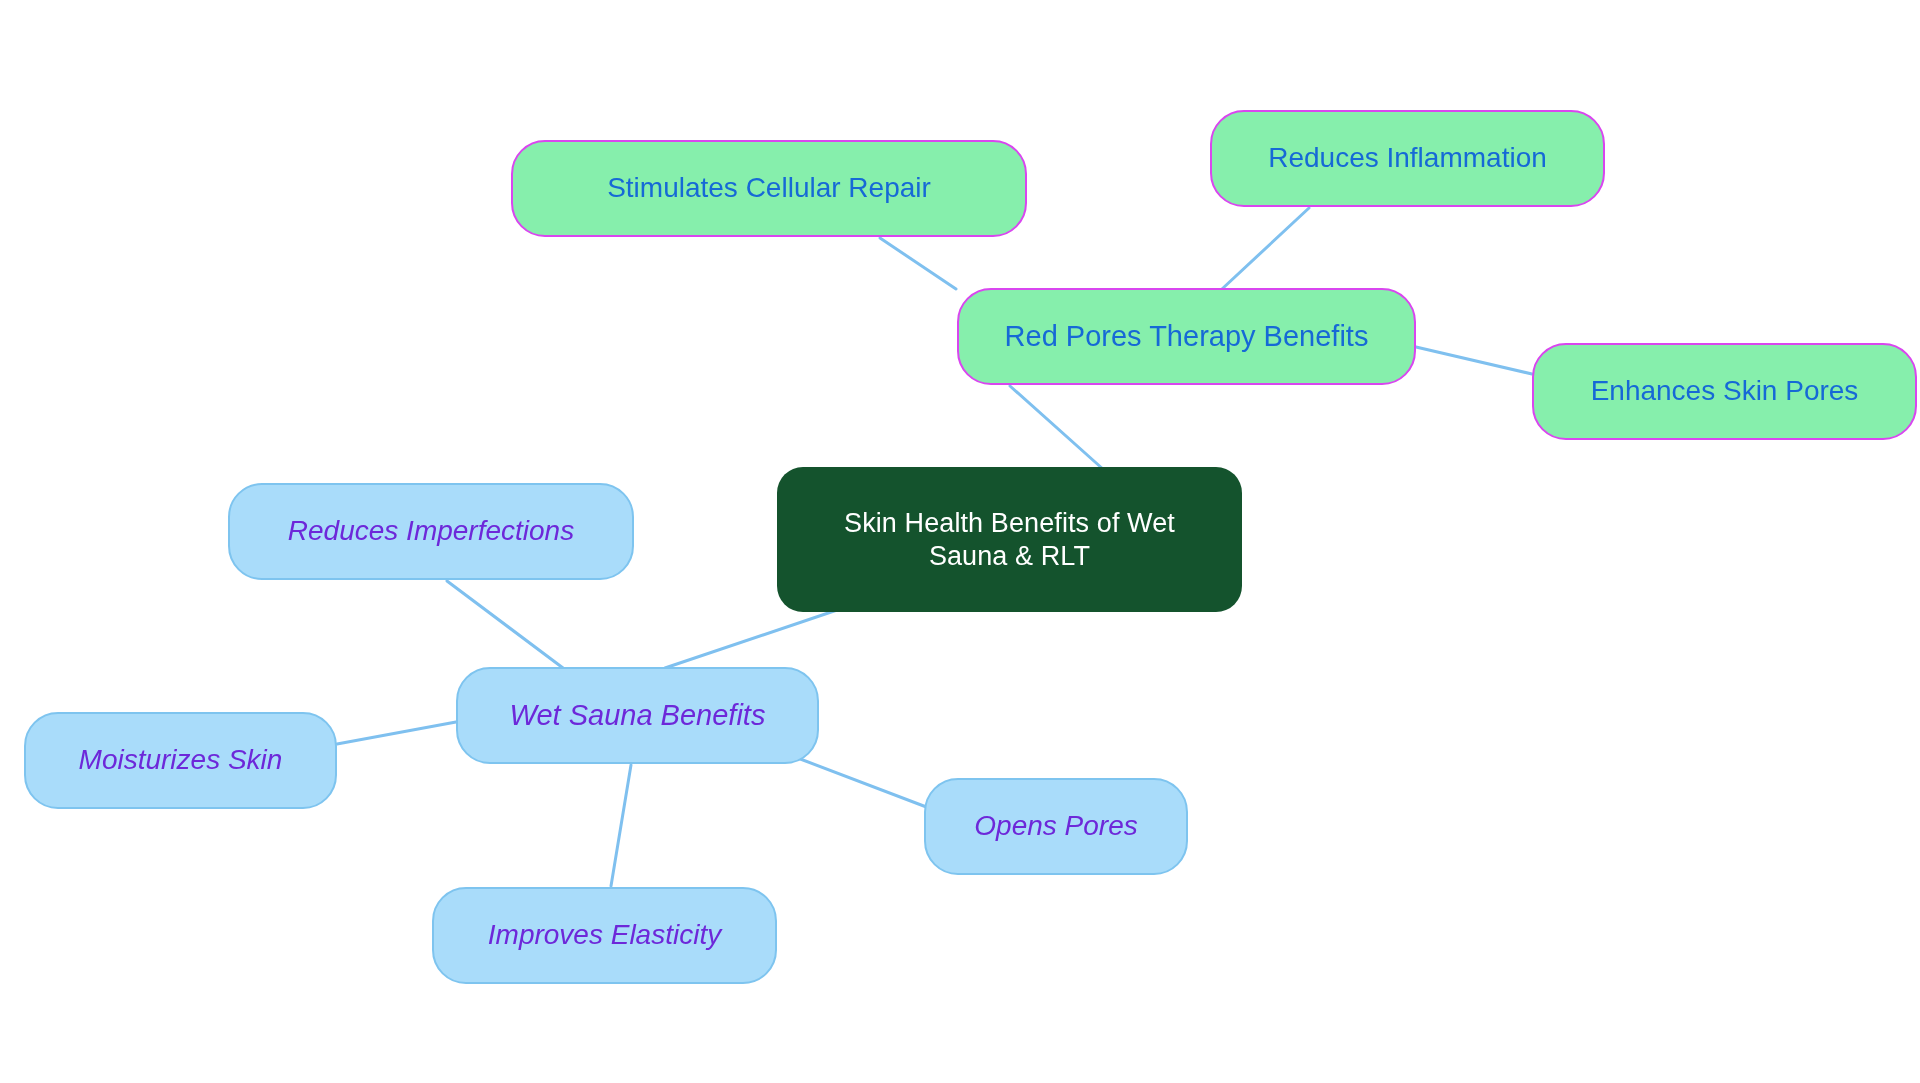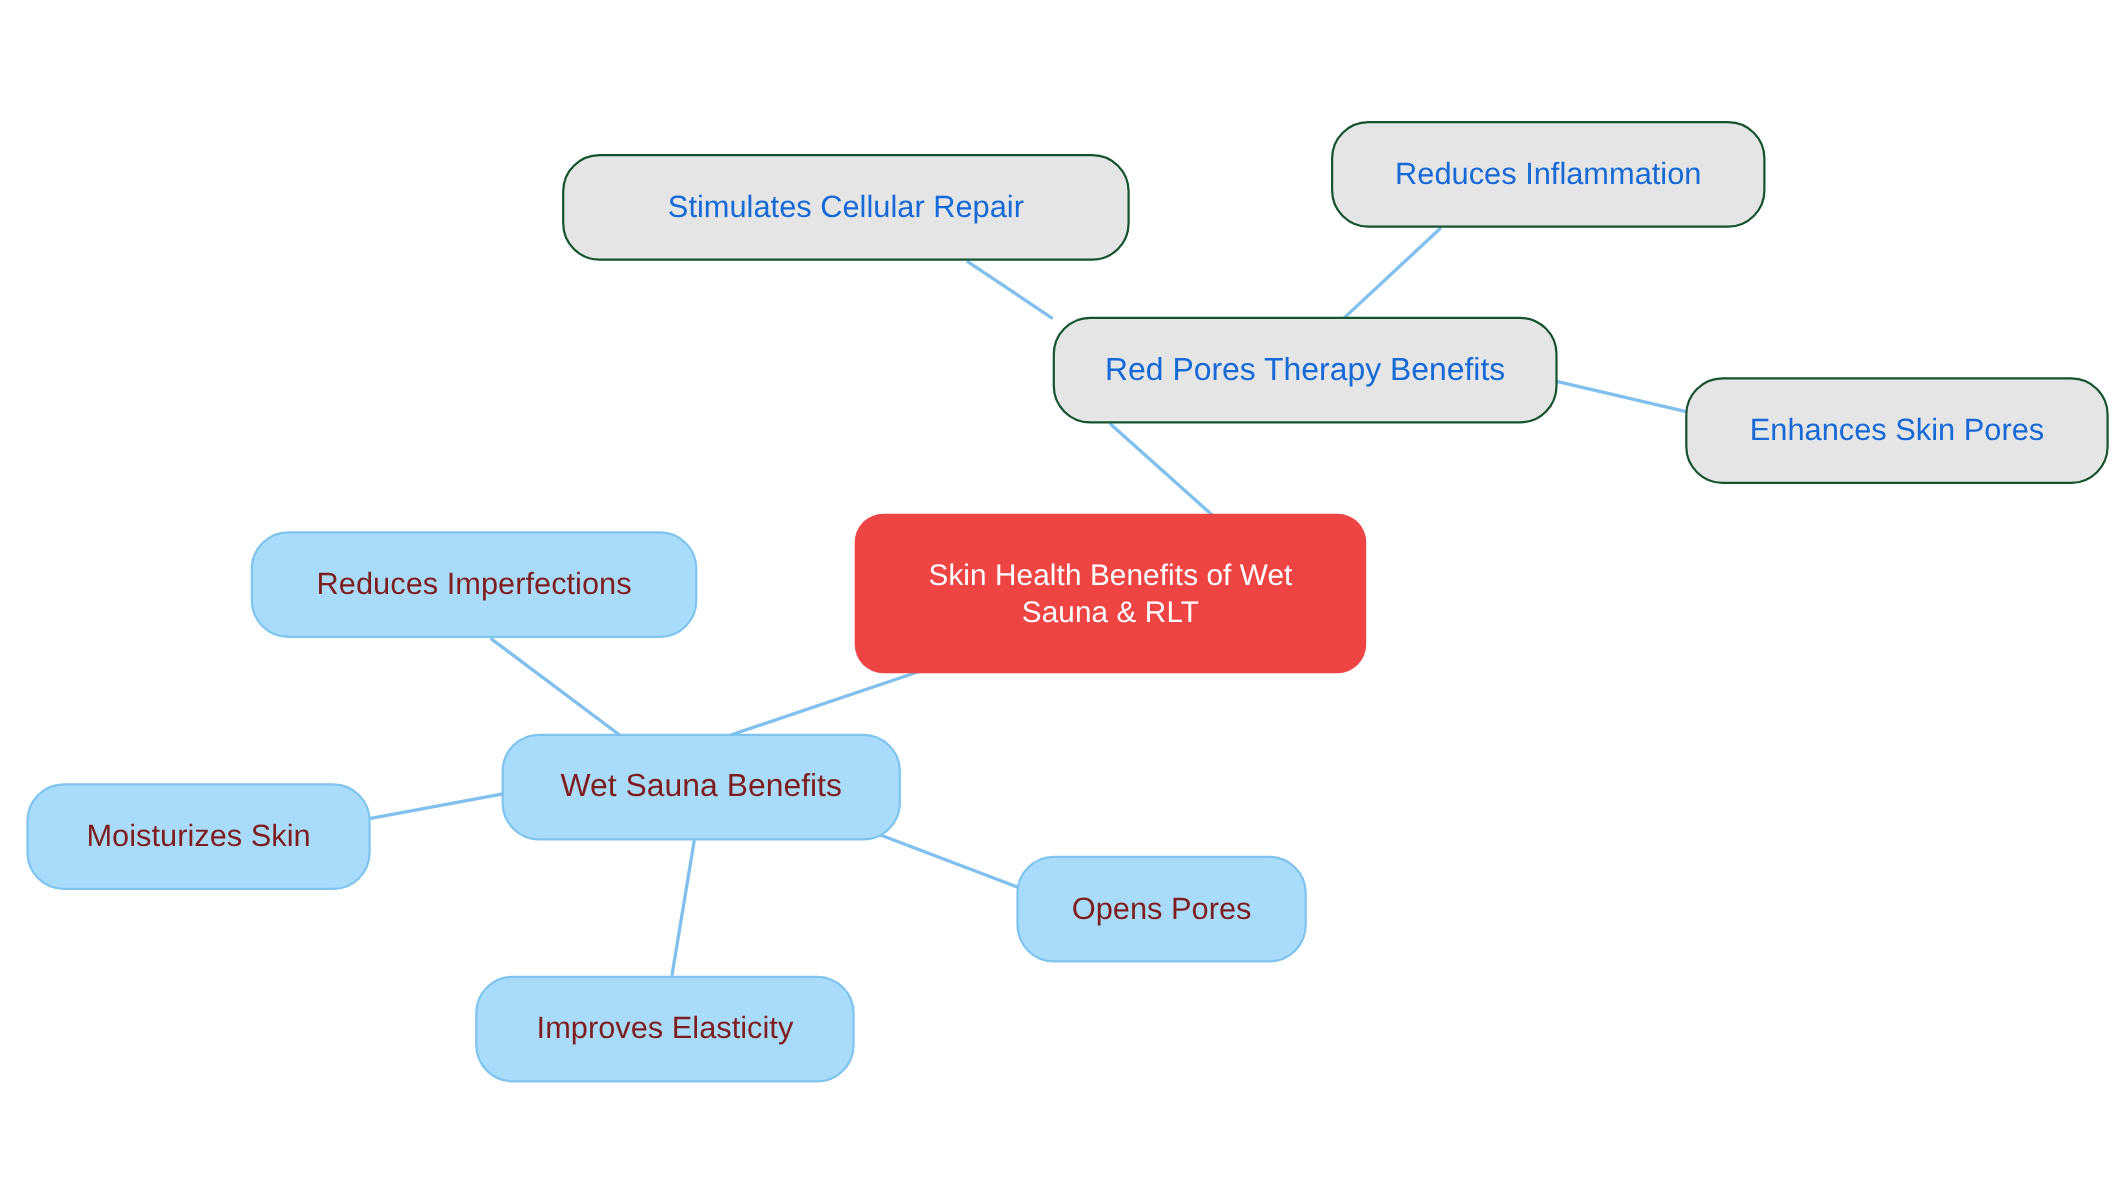--- a/index.html
+++ b/index.html
@@ -37,40 +37,41 @@
     align-items: center;
     justify-content: center;
     text-align: center;
     border-radius: 34px;
     line-height: 1.22;
     white-space: pre-line;
     padding: 0 14px;
   }
 
   .node-root {
-    background: #ef4444;
+    background: #14532d;
     color: #ffffff;
     border: none;
     border-radius: 26px;
     font-size: 27px;
     letter-spacing: 0.1px;
   }
 
   .node-branch-rlt,
   .node-leaf-rlt {
-    background: #e5e5e5;
-    border: 2px solid #14532d;
+    background: #86efac;
+    border: 2px solid #d946ef;
     color: #1669d6;
   }
 
   .node-branch-sauna,
   .node-leaf-sauna {
     background: #a9dcfa;
     border: 2px solid #7ec4ef;
-    color: #7f1d1d;
+    color: #6d28d9;
+    font-style: italic;
   }
 
   .node-branch-rlt,
   .node-branch-sauna {
     font-size: 29px;
   }
 
   .node-leaf-rlt,
   .node-leaf-sauna {
     font-size: 28px;

